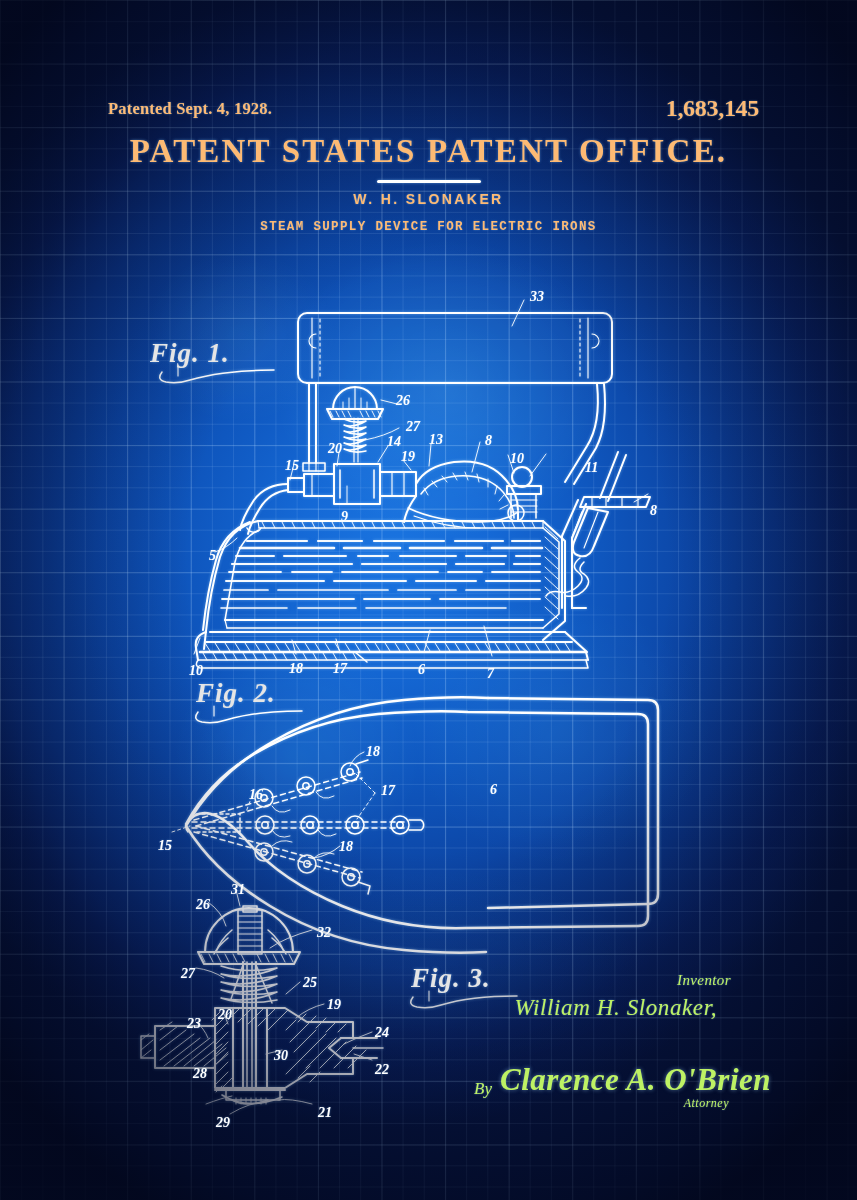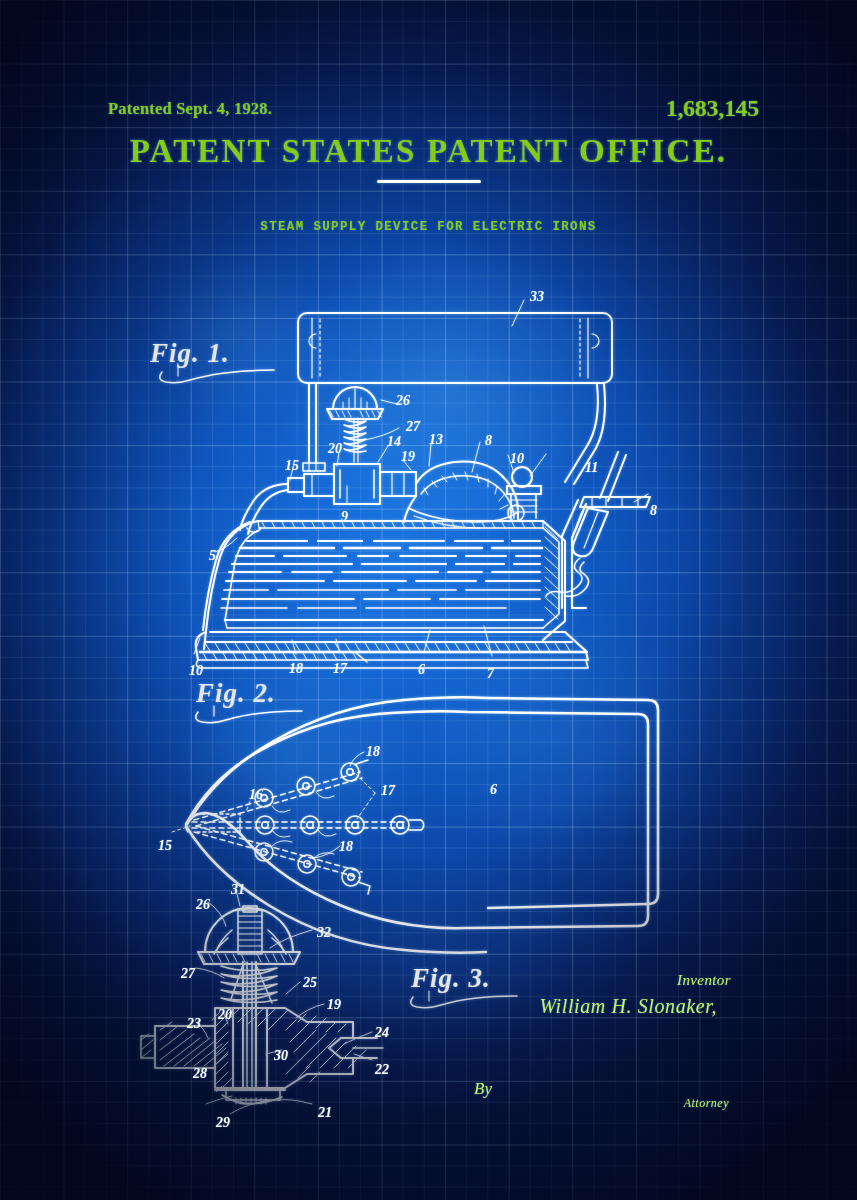--- a/index.html
+++ b/index.html
@@ -54,21 +54,21 @@
       linear-gradient(to bottom, rgba(185,222,255,.20) 1px, rgba(0,0,0,0) 1px);
     background-size:63.6px 63.6px;
   }
   .bp-vignette{
     position:absolute;inset:0;
     background:radial-gradient(ellipse 70% 60% at 50% 47%,
        rgba(0,0,0,0) 40%, rgba(3,10,40,.35) 72%, rgba(2,7,30,.72) 92%, rgba(2,6,26,.88) 100%);
   }
 
   
-  .ink{color:#84cc16;}
+  .ink{color:#fdba74;}
   #hdr-date{
     position:absolute;left:108px;top:99px;
     font-family:"Liberation Serif", serif;
     font-weight:700;font-size:16.5px;letter-spacing:.2px;
     text-shadow:0 0 2px rgba(120,190,255,.55);
   }
   #hdr-patno{
     position:absolute;right:98px;top:95px;
     font-family:"Liberation Serif", serif;
     font-weight:700;font-size:24px;letter-spacing:-.3px;
@@ -125,21 +125,21 @@
     font-family:"Liberation Serif", serif;
     color:#bef264;white-space:nowrap;
     text-shadow:0 0 2px rgba(140,200,255,.5);
   }
   #sig-inventor-label{
     right:126px;top:972px;
     font-style:italic;font-size:15px;letter-spacing:.4px;
   }
   #sig-inventor-name{
     right:140px;top:995px;
-    font-style:italic;font-size:20px;letter-spacing:.6px;
+    font-style:italic;font-size:23px;letter-spacing:.6px;
   }
   #sig-by{
     left:474px;top:1079px;
     font-style:italic;font-size:17px;
   }
   #sig-attorney-name{
     left:500px;top:1062px;
     font-style:italic;font-weight:700;font-size:31px;letter-spacing:.5px;
     text-shadow:0 0 4px rgba(150,205,255,.55);
   }
@@ -484,20 +484,21 @@
       <path class="ln w1" d="M178 366 v10 M214 706 v10 M429 991 v10"></path>
     </g>
   </svg>
 
   <div class="bp-vignette"></div>
 
   <div class="ink" id="hdr-date">Patented Sept. 4, 1928.</div>
   <div class="ink" id="hdr-patno">1,683,145</div>
   <div class="ink" id="office-title">PATENT STATES PATENT OFFICE.</div>
   <div id="rule"></div>
+  <div class="ink" id="inventor-line">W. H. SLONAKER</div>
   <div class="ink" id="title-line">STEAM SUPPLY DEVICE FOR ELECTRIC IRONS</div>
 
   <div class="figlabel" style="left:150px;top:338px;">Fig. 1.</div>
   <div class="figlabel" style="left:196px;top:678px;">Fig. 2.</div>
   <div class="figlabel" style="left:411px;top:963px;">Fig. 3.</div>
 
   <div id="callout-layer">
       <div class="callout" style="left: 530px; top: 289px;">33</div>
       <div class="callout" style="left: 396px; top: 393px;">26</div>
       <div class="callout" style="left: 406px; top: 419px;">27</div>
@@ -535,15 +536,16 @@
       <div class="callout" style="left: 274px; top: 1048px;">30</div>
       <div class="callout" style="left: 375px; top: 1062px;">22</div>
       <div class="callout" style="left: 193px; top: 1066px;">28</div>
       <div class="callout" style="left: 216px; top: 1115px;">29</div>
       <div class="callout" style="left: 318px; top: 1105px;">21</div>
     </div>
 
   <div class="sigtext" id="sig-inventor-label">Inventor</div>
   <div class="sigtext" id="sig-inventor-name">William H. Slonaker,</div>
   <div class="sigtext" id="sig-by">By</div>
+  <div class="sigtext" id="sig-attorney-name">Clarence A. O'Brien</div>
   <div class="sigtext" id="sig-attorney-label">Attorney</div>
 
 </div>
 
 </body></html>

